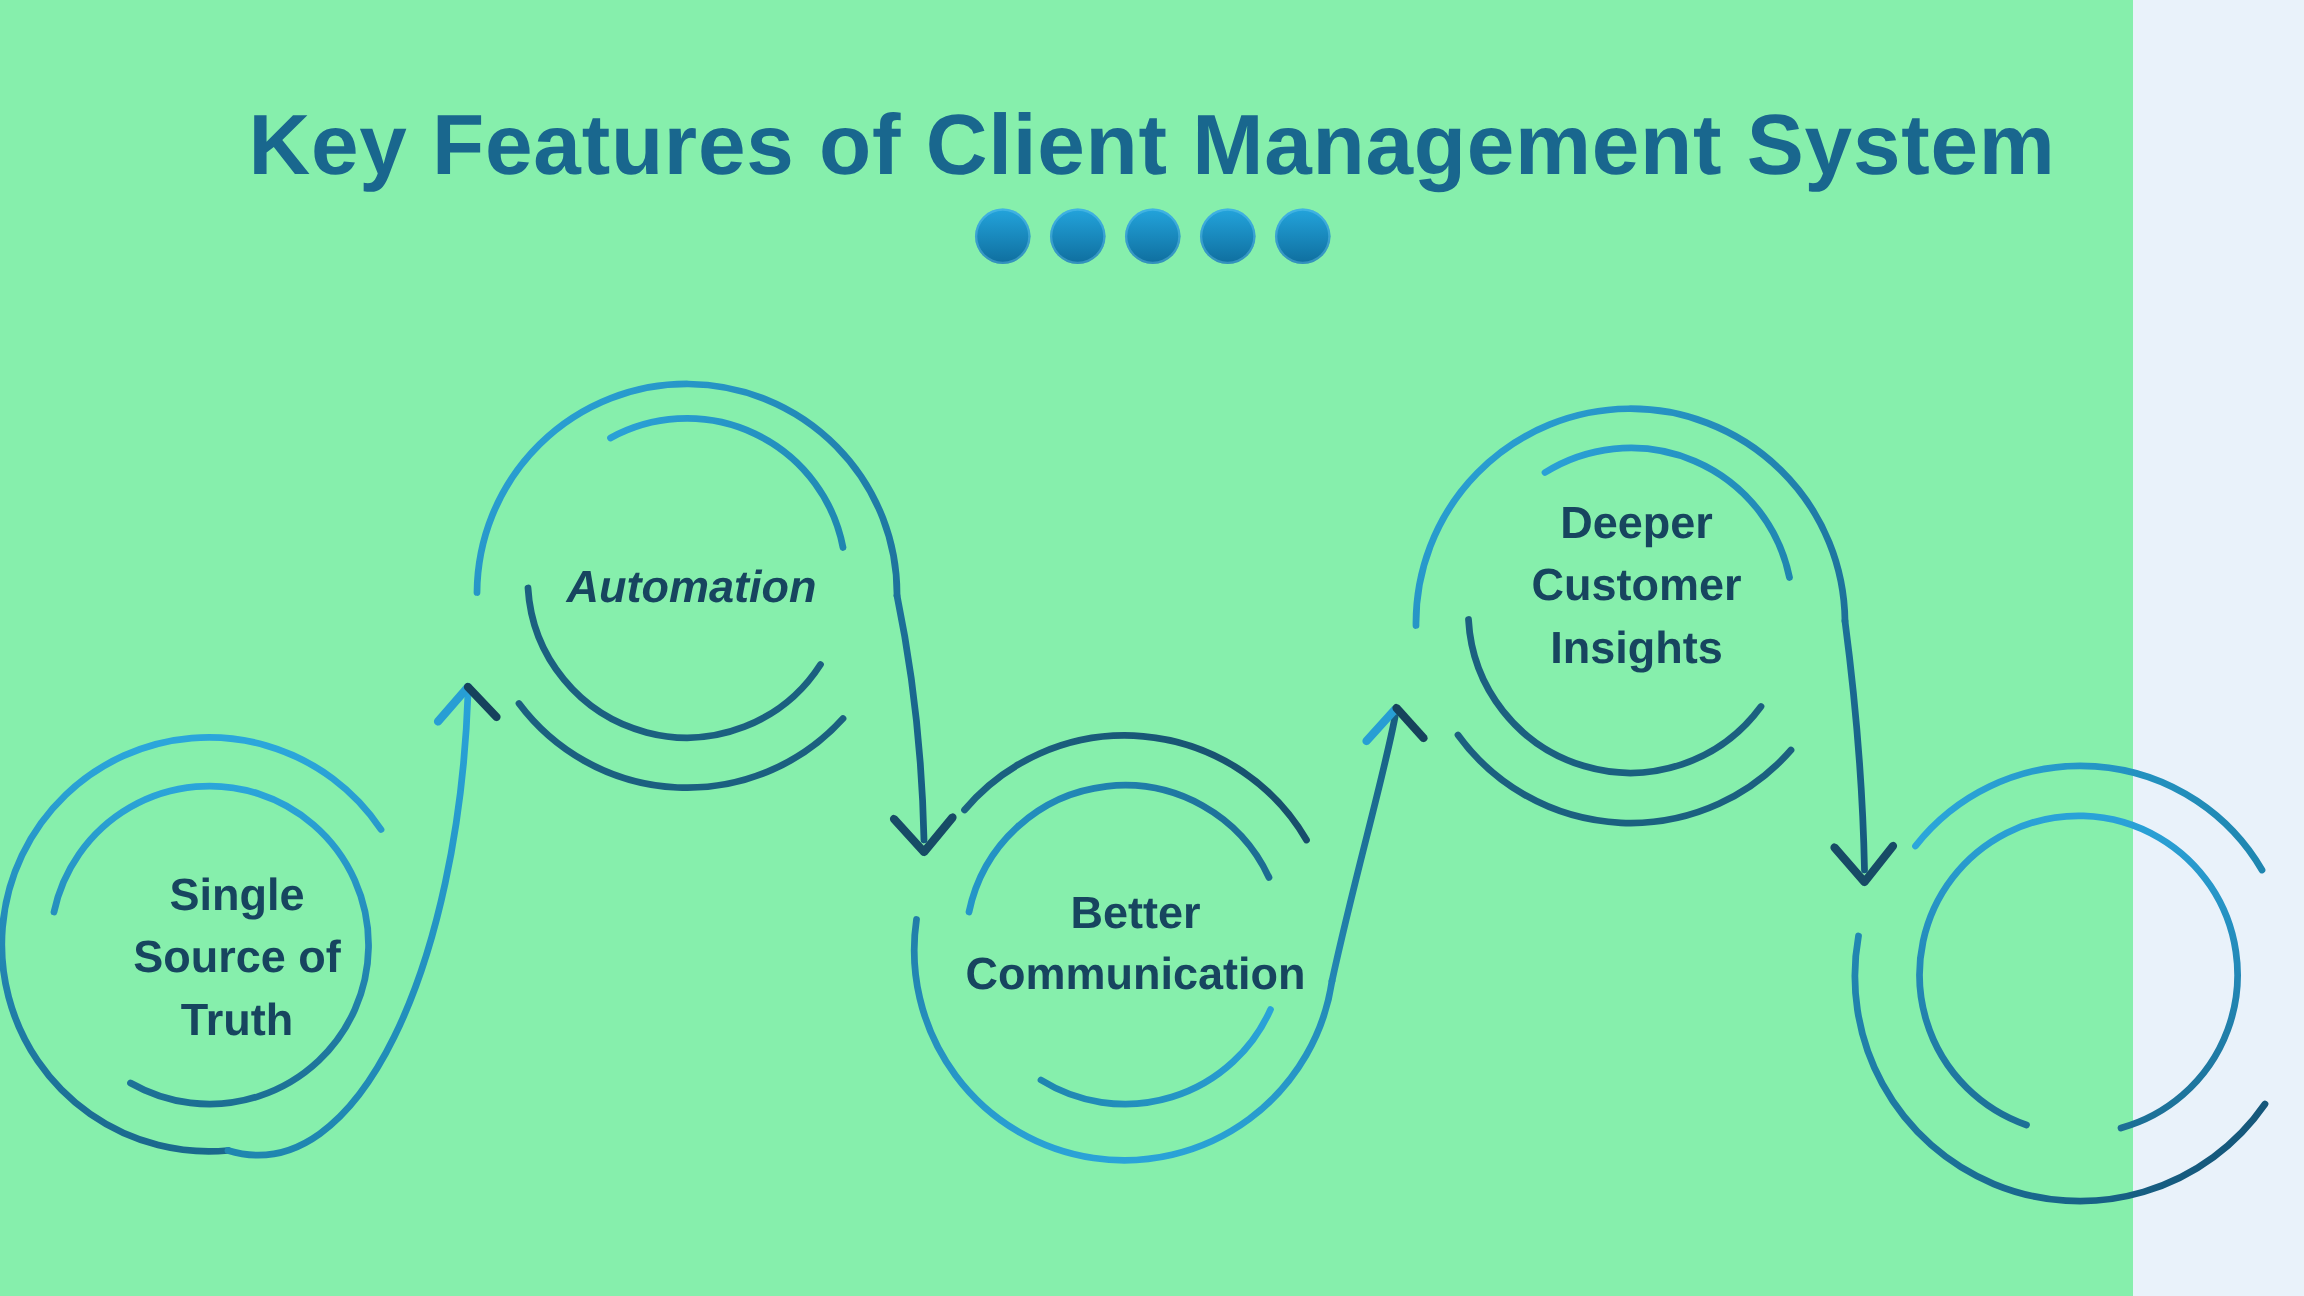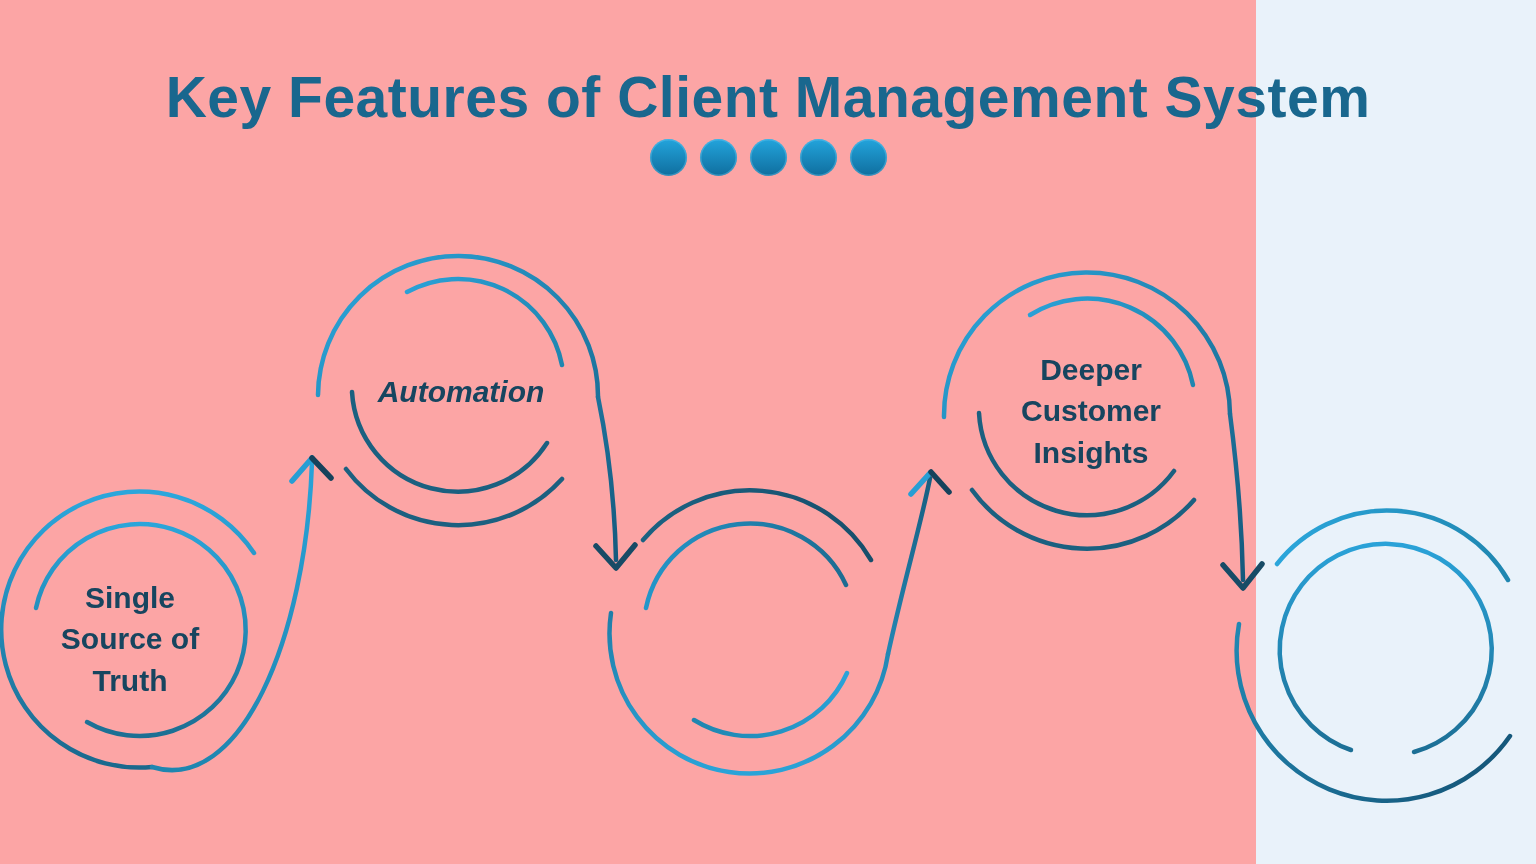--- a/index.html
+++ b/index.html
@@ -4,22 +4,22 @@
 <style>
   html, body { margin: 0; padding: 0; }
   body {
     width: 1536px; height: 864px;
     background: #E9F2FA;
     font-family: "Liberation Sans", sans-serif;
     overflow: hidden;
   }
   .stage {
     position: relative;
-    width: 1256px; height: 864px;
-    background: #fca5a5;
+    width: 1422px; height: 864px;
+    background: #86efac;
   }
   .title {
     position: absolute;
     top: 64px; left: 0;
     width: 1536px;
     margin: 0;
     text-align: center;
     font-size: 57px;
     font-weight: bold;
     letter-spacing: 0.5px;
@@ -165,21 +165,23 @@
       <path d="M 1223 565 L 1243 588 L 1262 564" stroke="#174B66" stroke-width="5.5"></path>
     </g>
 
     <g>
       <path d="M 1277 564 A 140 140 0 0 1 1508 580" stroke="url(#gN5top)" stroke-width="4.5"></path>
       <path d="M 1510 736 A 150 150 0 0 1 1239 624" stroke="url(#gN5bottom)" stroke-width="4.5"></path>
       <path d="M 1351 750 A 106 106 0 1 1 1414 752" stroke="url(#gN5inner)" stroke-width="4.5"></path>
     </g>
   </svg>
 
-  <div class="node-label" style="left:130px; top:639px;">Single
+  <div class="node-label" style="left:158px; top:639px;">Single
 Source of
 Truth</div>
   <div class="node-label" style="left:461px; top:392px;font-style:italic;">Automation</div>
-  <div class="node-label" style="left:1091px; top:411px;">Deeper
+  <div class="node-label" style="left:757px; top:630px;">Better
+Communication</div>
+  <div class="node-label" style="left:1091px; top:391px;">Deeper
 Customer
 Insights</div>
 
 </div>
 
 </body></html>

